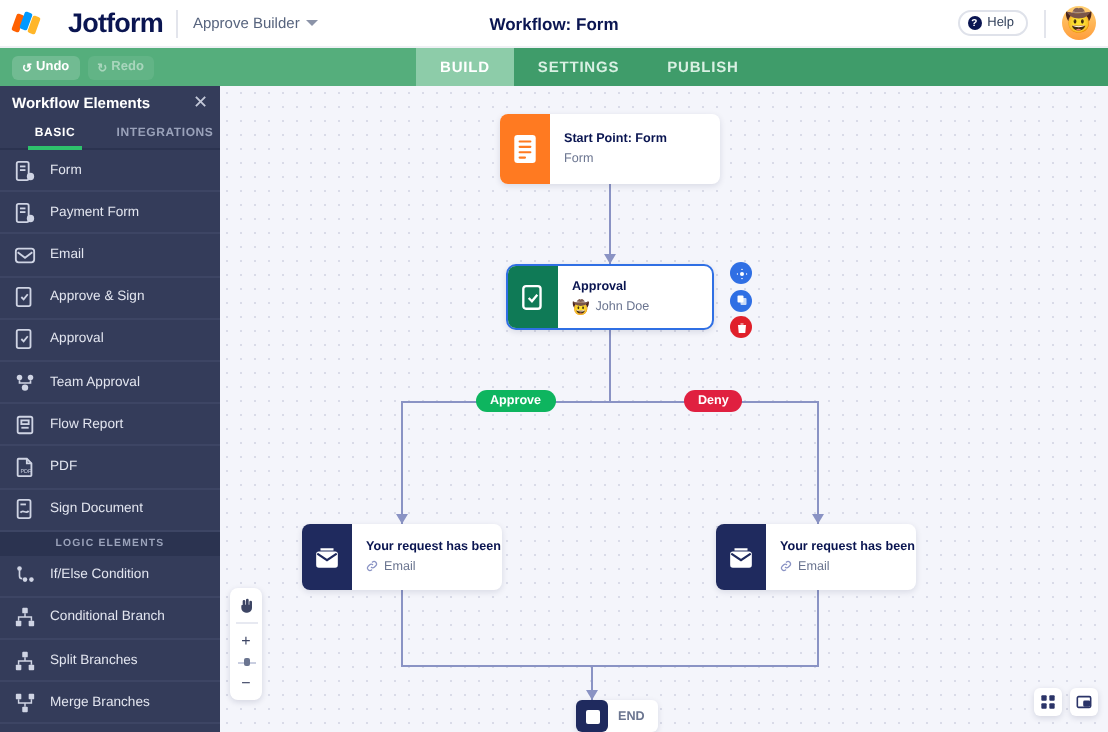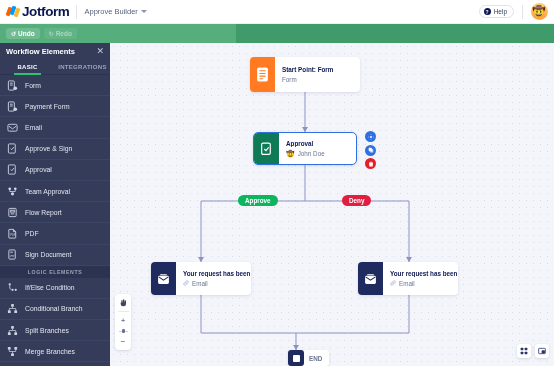--- a/index.html
+++ b/index.html
@@ -11,21 +11,21 @@
   }
   #app { position: relative; width: 554px; height: 366px; overflow: hidden; }
 
   
   .topbar {
     position: absolute; top: 0; left: 0; width: 554px; height: 24px;
     background: #fff; display: flex; align-items: center;
     border-bottom: 1px solid #eef0f4;
     z-index: 40;
   }
-  .logo-wrap { display: flex; align-items: center; gap: 2px; padding-left: 7px; justify-content: flex-end; }
+  .logo-wrap { display: flex; align-items: center; gap: 14px; padding-left: 7px; justify-content: flex-end; }
   .logo-mark { width: 13px; height: 13px; position: relative; }
   .logo-mark i { position: absolute; display: block; border-radius: 1px; }
   .lm1 { width: 4px; height: 9px; background: #ff6100; transform: rotate(20deg); left: 0px; top: 2px; }
   .lm2 { width: 4px; height: 9px; background: #0099ff; transform: rotate(20deg); left: 4px; top: 1px; }
   .lm3 { width: 4px; height: 9px; background: #ffb629; transform: rotate(20deg); left: 8px; top: 3px; }
   .logo-text { font-size: 13.5px; font-weight: bold; color: #0a1551; letter-spacing: -0.4px; }
   .topbar-div { width: 1px; height: 14px; background: #e3e5ec; margin: 0 7px; }
   .wb-label { font-size: 7.5px; color: #57647e; display: flex; align-items: center; gap: 3px; }
   .caret { width: 0; height: 0; border-left: 3px solid transparent; border-right: 3px solid transparent; border-top: 3.5px solid #8b93a8; }
   .topbar-title { position: absolute; left: 0; right: 0; text-align: center; font-size: 8.5px; font-weight: bold; color: #0a1551; pointer-events: none; }
@@ -167,40 +167,46 @@
           <i class="lm2"></i>
           <i class="lm3"></i>
       </span>
       <span class="logo-text">Jotform</span>
     </div>
     <span class="topbar-div"></span>
     <div class="wb-label">
       <span>Approve Builder</span>
       <span class="caret"></span>
     </div>
+    <div class="topbar-title">Workflow: Form</div>
     <div class="topbar-right">
       <div class="help-btn">
         <span class="help-dot">?</span>
         <span>Help</span>
       </div>
       <span class="topbar-div"></span>
       <div class="avatar">🤠</div>
     </div>
   </div>
 
   <div class="greenbar">
     <div class="undo-redo">
       <div class="ur-btn">
         <span class="ur-ico">↺</span>
         <span>Undo</span>
       </div>
       <div class="ur-btn disabled">
         <span class="ur-ico">↻</span>
         <span>Redo</span>
       </div>
+    </div>
+    <div class="gtabs">
+      <div class="gtab active">BUILD</div>
+      <div class="gtab">SETTINGS</div>
+      <div class="gtab">PUBLISH</div>
     </div>
   </div>
 
   <div class="sidebar">
     <div class="sb-head">
       <span class="sb-title">Workflow Elements</span>
       <span class="sb-close">✕</span>
     </div>
     <div class="sb-tabs">
       <div class="sb-tab active">BASIC</div>

